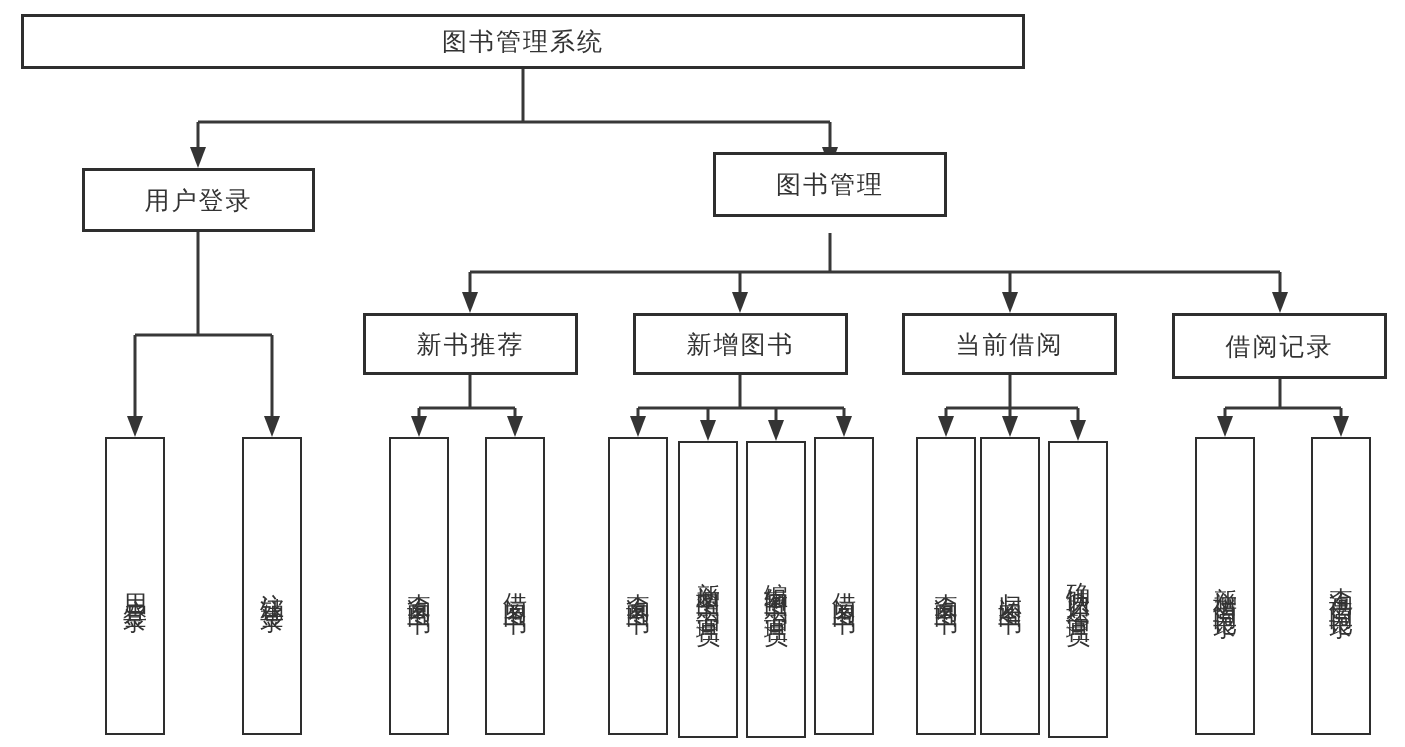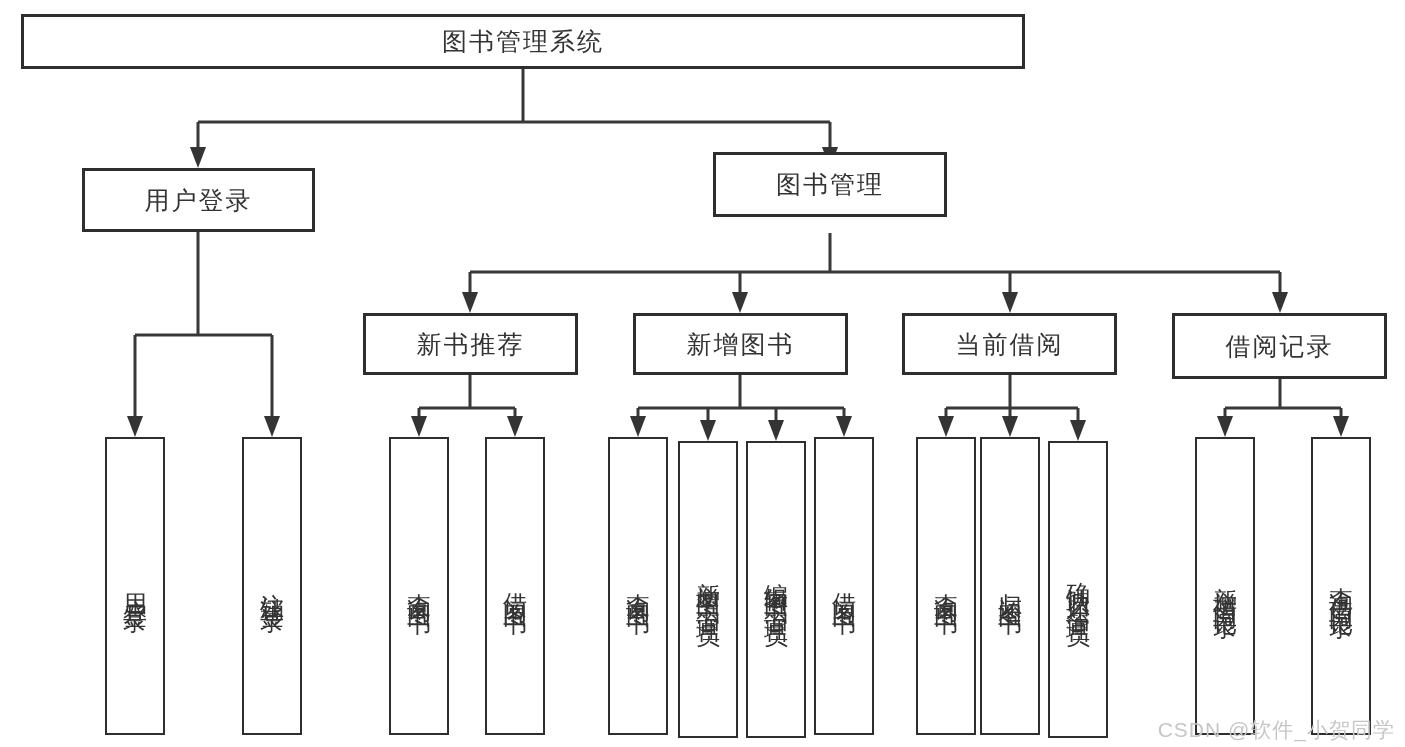--- a/index.html
+++ b/index.html
@@ -160,15 +160,14 @@
     <span>确认归还（管理员）</span>
   </div>
 
   <div class="box leaf" style="left:1195px; top:437px; width:60px; height:298px;">
     <span>新增借阅记录</span>
   </div>
   <div class="box leaf" style="left:1311px; top:437px; width:60px; height:298px;">
     <span>查询借阅记录</span>
   </div>
 
-  <div class="watermark">CSDN @软件_小贺同学</div>
 
 </div>
 
 </body></html>

